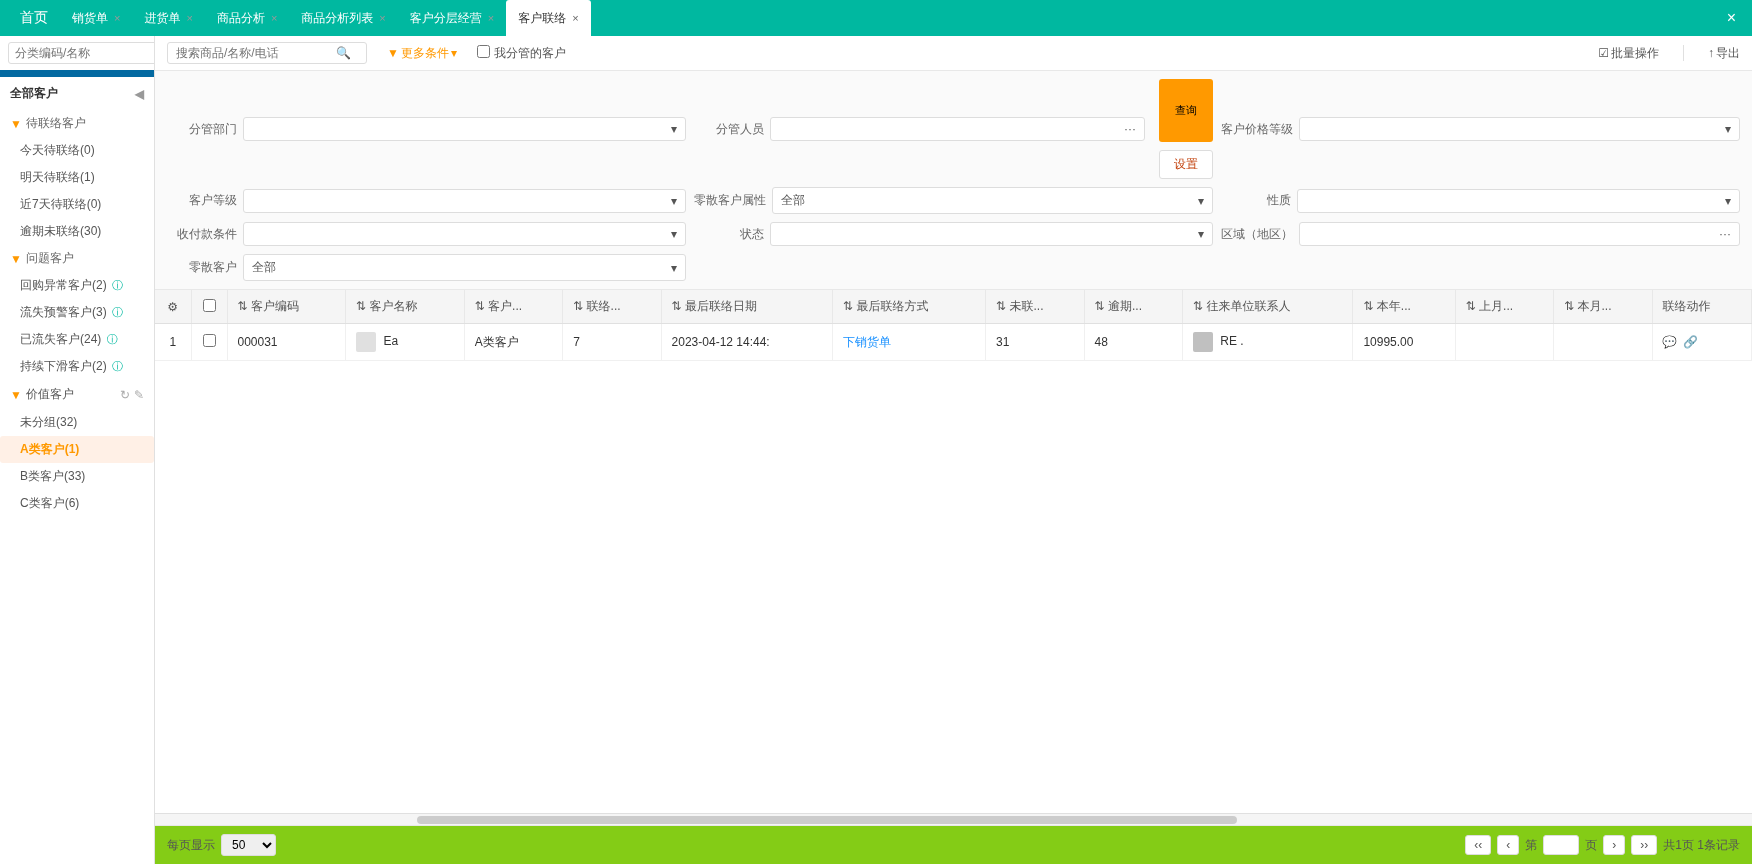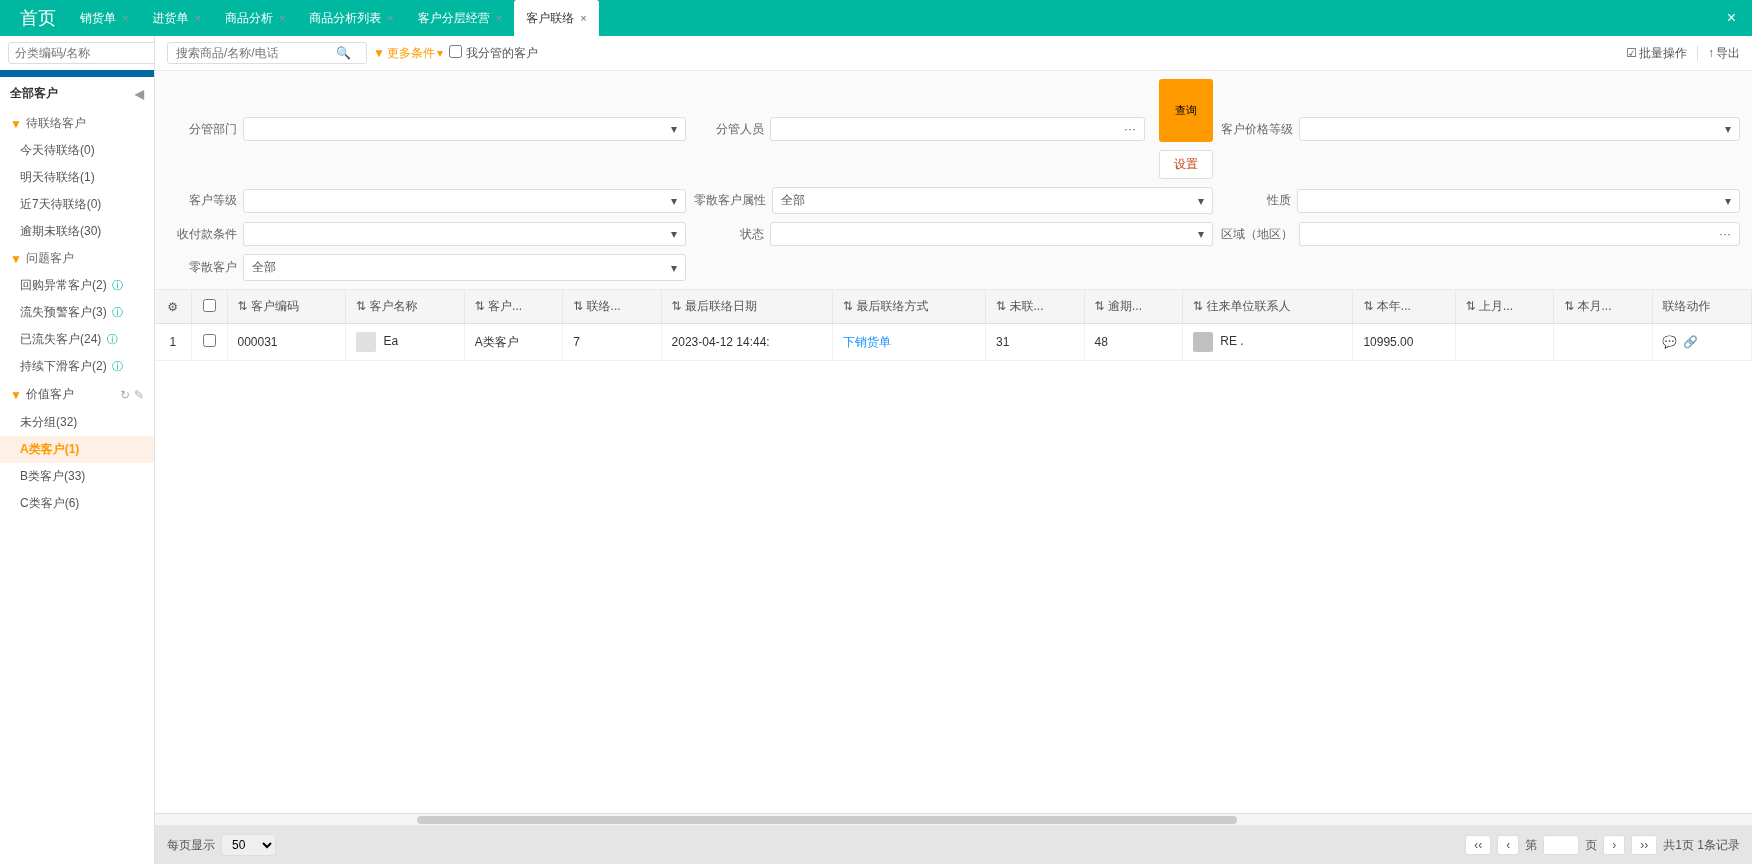--- a/index.html
+++ b/index.html
@@ -11,21 +11,21 @@
       background: #00b8a0; height: 36px; padding: 0 8px;
       color: white;
     }
     .top-nav .nav-item {
       padding: 0 12px; height: 36px; display: flex; align-items: center;
       cursor: pointer; color: white; font-size: 13px; white-space: nowrap;
     }
     .top-nav .nav-item.active { background: white; color: #333; border-radius: 3px 3px 0 0; }
     .top-nav .nav-item .close-x { margin-left: 6px; color: #999; font-size: 11px; }
     .top-nav .nav-item.active .close-x { color: #666; }
-    .top-nav .home { font-size: 18px; padding: 0 12px; }
+    .top-nav .home { font-size: 14px; padding: 0 12px; }
     .top-nav-spacer { flex: 1; }
     .top-nav-close { color: white; cursor: pointer; padding: 0 8px; font-size: 16px; }
 
     
     .main-layout {
       display: flex; height: calc(864px - 36px);
     }
 
     
     .sidebar {
@@ -67,21 +67,21 @@
     .sidebar-section-header .icons { margin-left: auto; display: flex; gap: 4px; color: #aaa; }
 
     
     .content-area {
       flex: 1; display: flex; flex-direction: column; background: white; overflow: hidden;
     }
 
     
     .filter-bar {
       display: flex; align-items: center; padding: 6px 12px;
-      border-bottom: 1px solid #e8e8e8; background: white; gap: 6px;
+      border-bottom: 1px solid #e8e8e8; background: white; gap: 20px;
     }
     .filter-search {
       display: flex; align-items: center; border: 1px solid #ddd;
       border-radius: 3px; padding: 3px 8px; width: 200px;
     }
     .filter-search input {
       border: none; outline: none; font-size: 12px; color: #666; width: 160px;
     }
     .filter-more {
       display: flex; align-items: center; color: #f90; cursor: pointer; gap: 2px;
@@ -134,21 +134,21 @@
     }
     .link-text { color: #1890ff; cursor: pointer; text-decoration: none; }
 
     
     .action-icons { display: flex; gap: 6px; color: #aaa; }
     .action-icons span { cursor: pointer; }
 
     
     .pagination {
       display: flex; align-items: center; justify-content: space-between;
-      padding: 8px 12px; border-top: 1px solid #e8e8e8; background: #e5e5e5;
+      padding: 8px 12px; border-top: 1px solid #e8e8e8; background: #84cc16;
     }
     .pagination-left { display: flex; align-items: center; gap: 6px; color: #555; }
     .pagination-left select {
       border: 1px solid #ddd; border-radius: 3px; padding: 2px 6px;
       font-size: 12px; outline: none;
     }
     .pagination-right { display: flex; align-items: center; gap: 6px; color: #555; }
     .pagination-right .pg-btn {
       border: 1px solid #ddd; background: white; padding: 2px 8px;
       cursor: pointer; border-radius: 3px; color: #555;

